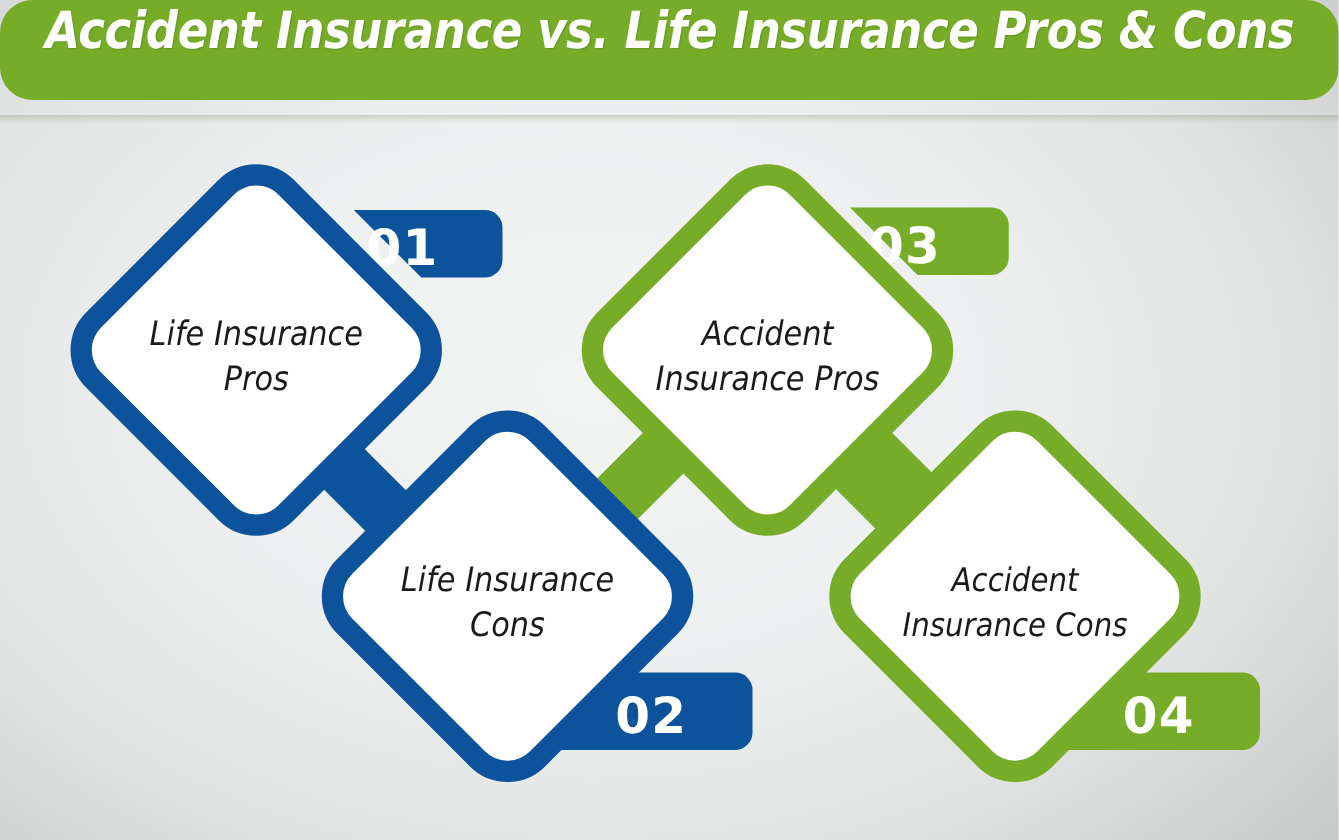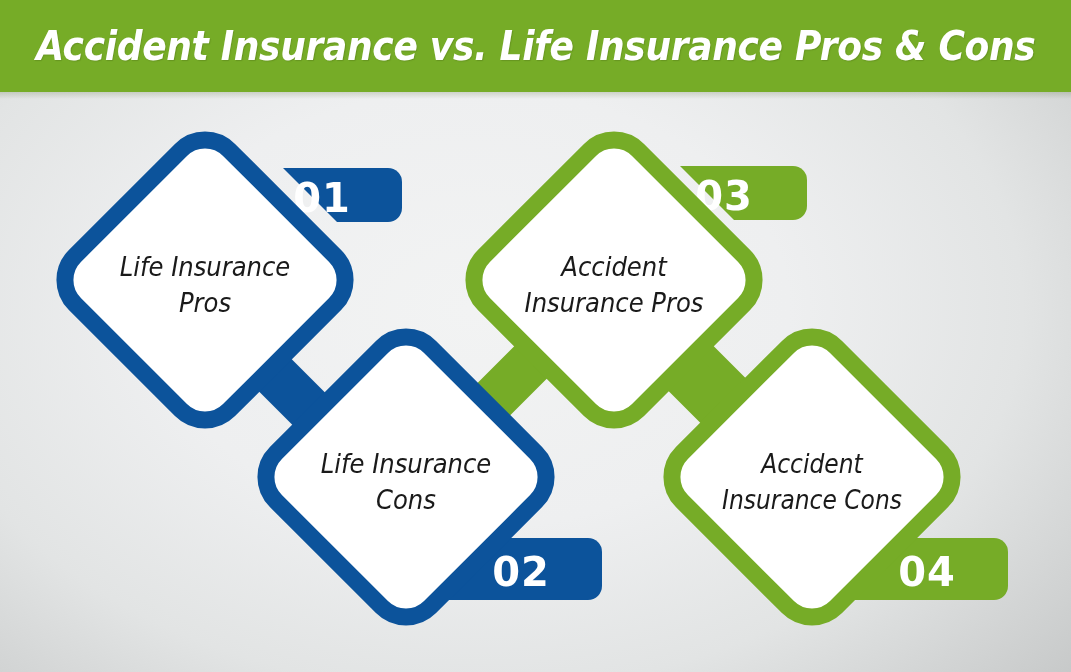--- a/index.html
+++ b/index.html
@@ -29,26 +29,27 @@
         #e2e4e4 66%,
         #d0d2d2 86%,
         #c3c5c5 100%);
   }
   
   .header-band {
     position: absolute;
     left: 0;
     top: 0;
     width: 1071px;
-    height: 92px;
+    height: 80px;
     background: #76ac27;
     display: flex;
-    align-items: center;
+    align-items: flex-start;
     justify-content: center;
     z-index: 4;
+    border-radius: 26px;
   }
   .header-title {
     color: #ffffff;
     font-family: "DejaVu Sans", sans-serif;
     font-weight: bold;
     font-style: italic;
     font-size: 41px;
     letter-spacing: -0.4px;
     transform: scaleX(0.88);
     transform-origin: center center;

